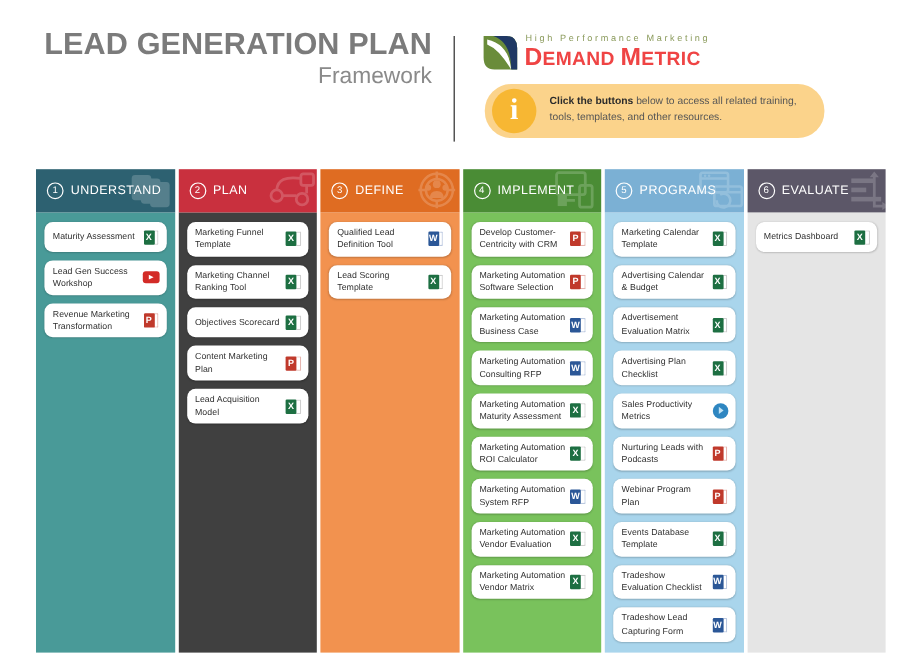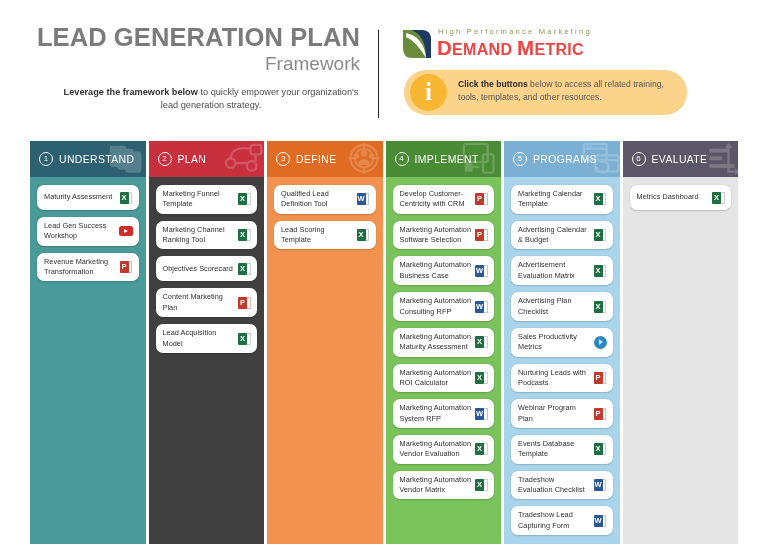--- a/index.html
+++ b/index.html
@@ -132,23 +132,20 @@
 
 <div id="page">
 
   <div class="header">
 
     <div class="title-block">
       <div class="main-title">LEAD GENERATION PLAN</div>
       <div class="sub-title">Framework</div>
     </div>
 
-    <div class="lede">
-      <b>Leverage the framework below</b><span> to quickly empower your organization's lead generation strategy.</span>
-    </div>
 
     <div class="divider"></div>
 
     <div class="logo">
       <div class="logo-mark">
         <svg width="30" height="30" viewBox="0 0 30 30">
           <path d="M1 1 H20 Q29 1 29 11 V29 H10 Q1 29 1 19 Z" fill="#6a8c3a"></path>
           <path d="M29 29 V11 Q29 1 20 1 H9 Q24 6 24 29 Z" fill="#1f3864"></path>
           <path d="M4 4 Q22 8 24 29 Q14 12 4 8 Z" fill="#ffffff"></path>
         </svg>

